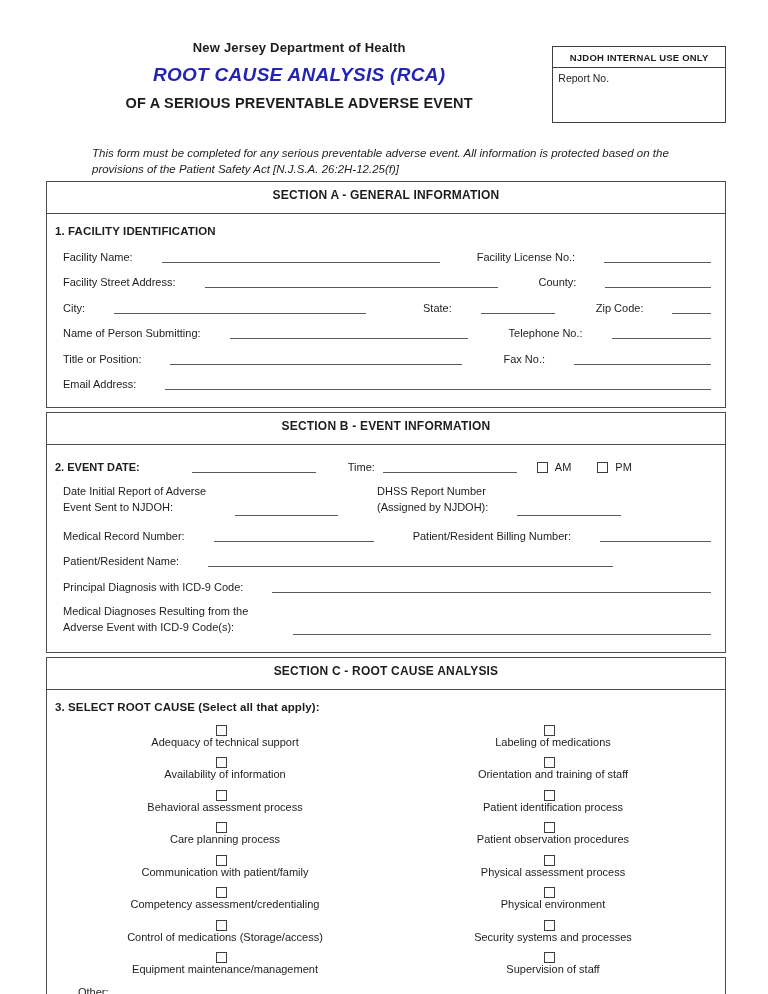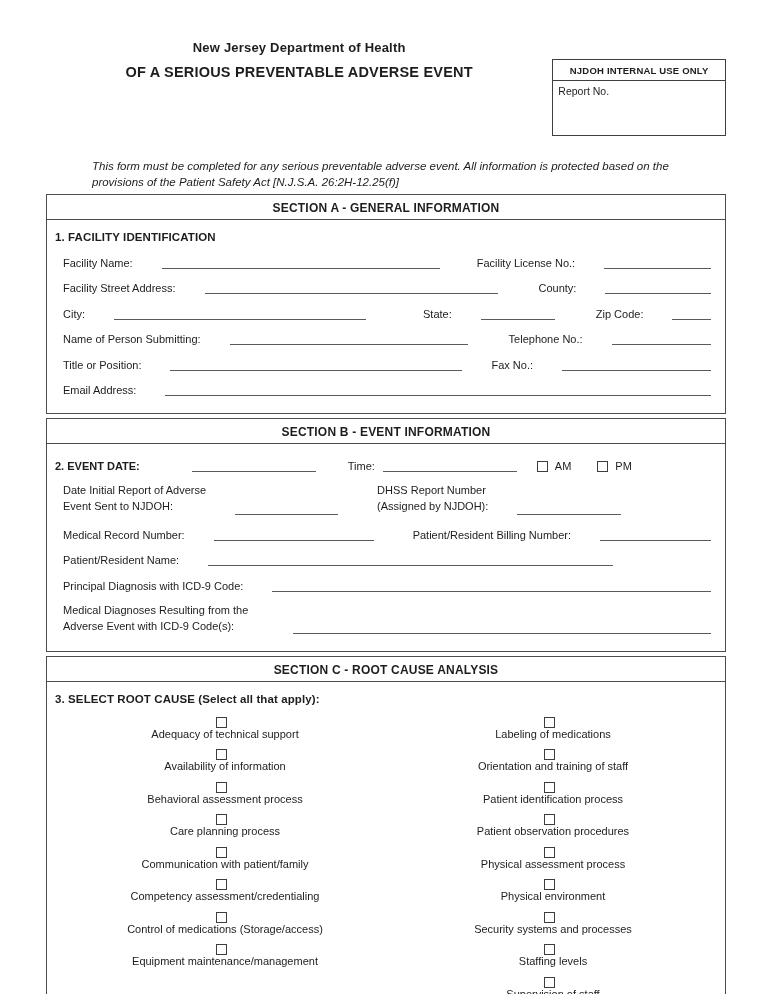--- a/index.html
+++ b/index.html
@@ -12,30 +12,30 @@
     position:relative;
   }
   .page { width:768px; min-height:994px; padding:38px 42px 20px 46px; }
 
   
   .hdr { display:flex; align-items:flex-start; }
   .hdr-center { width:519px; text-align:center; padding-top:2px; }
   .agency { font-size:13px; font-weight:bold; letter-spacing:.2px; }
   .main-title { margin-top:9px; font-size:19px; font-weight:bold; font-style:italic; color:var(--title-color); letter-spacing:.3px; }
   .subtitle { margin-top:9px; font-size:14.5px; font-weight:bold; letter-spacing:.2px; }
-  .ibox { width:178px; border:1.5px solid #3f3f3f; margin-top:21px; }
+  .ibox { width:178px; border:1.5px solid #3f3f3f; margin-top:8px; }
   .ibox-head { font-size:9.5px; font-weight:bold; text-align:center; padding:5px 2px 4px; border-bottom:1.5px solid #3f3f3f; letter-spacing:.2px; }
   .ibox-body { font-size:10.5px; font-weight:normal; padding:4px 5px 38px; }
 
   .notice { margin:22px 0 0 46px; width:602px; font-size:11.5px; font-style:italic; line-height:1.4; }
 
   
   .band { border:1.2px solid var(--border); margin-top:4px; }
   .band:first-of-type { margin-top:13px; }
-  .band-head { text-align:center; font-size:12px; font-weight:bold; padding:6px 0 4px; border-bottom:1.2px solid var(--border); letter-spacing:.2px; }
+  .band-head { text-align:center; font-size:12px; font-weight:bold; padding:6px 0 11px; border-bottom:1.2px solid var(--border); letter-spacing:.2px; }
   .band-body { padding:11px 14px 17px 8px; }
   .item-title { font-size:11.5px; font-weight:bold; letter-spacing:.1px; }
   .indent { padding-left:8px;gap:21px; }
 
   .row { display:flex; align-items:flex-end; margin-top:12.5px; font-size:11px; }
   .lbl { white-space:nowrap; }
   .b { font-weight:bold; }
   .ln { display:inline-block; border-bottom:1px solid var(--line); height:13px; margin-left:8px; }
   .fl { flex:1 1 auto; }
   .sp { flex:1 1 auto; }
@@ -59,20 +59,21 @@
   .form-id { font-size:10px; line-height:1.3; }
 </style>
 </head>
 <body>
 
 <div class="page">
 
   <div class="hdr">
     <div class="hdr-center">
       <div class="agency">New Jersey Department of Health</div>
+      <div class="main-title">ROOT CAUSE ANALYSIS (RCA)</div>
       <div class="subtitle">OF A SERIOUS PREVENTABLE ADVERSE EVENT</div>
     </div>
     <div class="ibox">
       <div class="ibox-head">NJDOH INTERNAL USE ONLY</div>
       <div class="ibox-body">Report No.</div>
     </div>
   </div>
 
   <div class="notice">This form must be completed for any serious preventable adverse event. All information is protected based on the provisions of the Patient Safety Act [N.J.S.A. 26:2H-12.25(f)]</div>
 
@@ -107,21 +108,21 @@
       <div class="row indent">
         <span class="lbl">Name of Person Submitting:</span>
         <span class="ln" style="width:238px"></span>
         <span class="lbl" style="margin-left:20px">Telephone No.:</span>
         <span class="ln fl"></span>
       </div>
 
       <div class="row indent">
         <span class="lbl">Title or Position:</span>
         <span class="ln" style="width:292px"></span>
-        <span class="lbl" style="margin-left:8px">Fax No.:</span>
+        <span class="lbl" style="margin-left:20px">Fax No.:</span>
         <span class="ln fl"></span>
       </div>
 
       <div class="row indent">
         <span class="lbl">Email Address:</span>
         <span class="ln fl"></span>
       </div>
     </div>
   </div>
 
@@ -251,24 +252,20 @@
           <div class="cbrow">
               <span class="cb"></span>
               <span class="cbl">Physical environment</span>
             </div>
           <div class="cbrow">
               <span class="cb"></span>
               <span class="cbl">Security systems and processes</span>
             </div>
           <div class="cbrow">
               <span class="cb"></span>
-              <span class="cbl">Staffing levels</span>
-            </div>
-          <div class="cbrow">
-              <span class="cb"></span>
               <span class="cbl">Supervision of staff</span>
             </div>
         </div>
       </div>
 
       <div class="other-row">
         <span class="cb" style="margin-bottom:1px"></span>
         <span class="cbl">Other:</span>
         <span class="ln other-ln"></span>
       </div>

